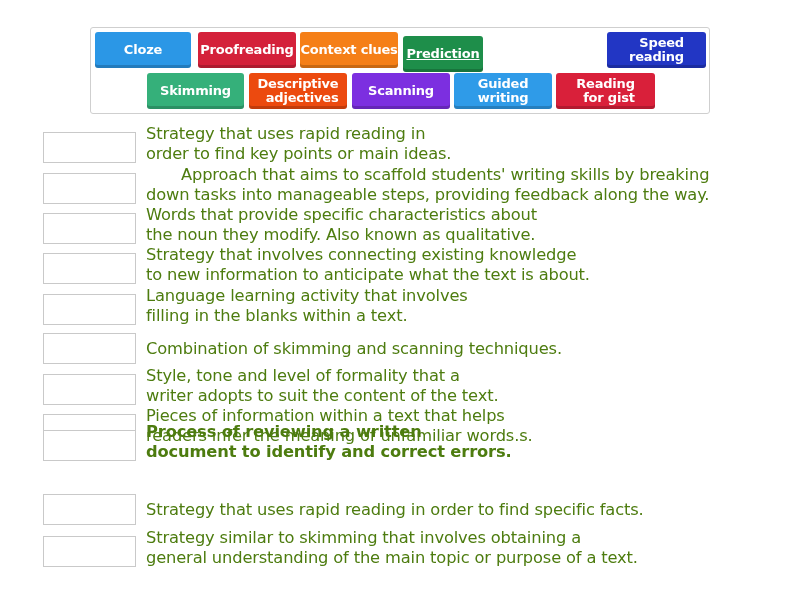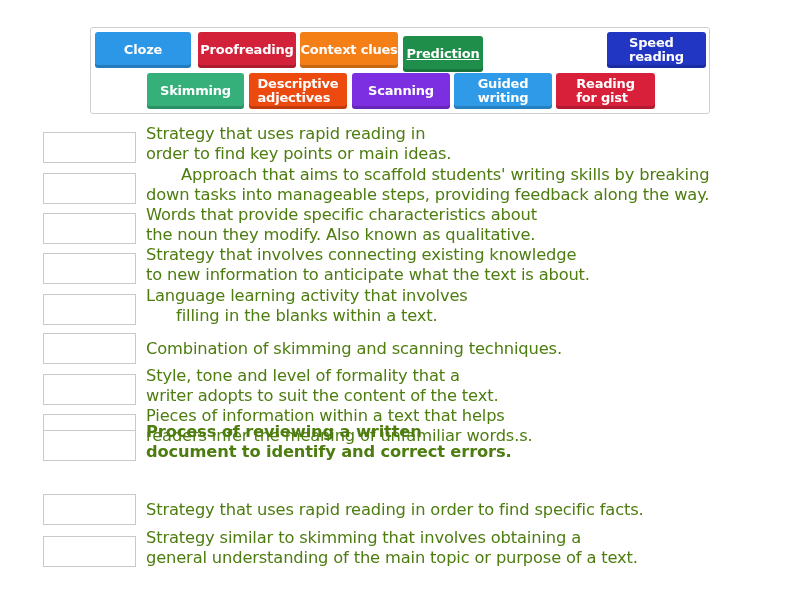--- a/index.html
+++ b/index.html
@@ -6,21 +6,21 @@
     html, body { width: 800px; height: 600px; background: #ffffff; overflow: hidden; }
     body { font-family: "DejaVu Sans", "Liberation Sans", sans-serif; color: #222; position: relative; }
 
     .tile-bank {
       position: absolute; left: 90px; top: 27px; width: 620px; height: 87px;
       border: 1px solid #cfcfcf; border-radius: 3px; background: #fff;
     }
     .tile {
       position: absolute; height: 36px; border-radius: 3px;
       color: #fff; font-weight: bold; font-size: 13px; line-height: 14px;
-      display: flex; align-items: center; justify-content: center; text-align: left;
+      display: flex; align-items: center; justify-content: center; text-align: right;
       box-shadow: inset 0 -3px 0 rgba(0,0,0,0.18);
       cursor: grab; letter-spacing: -0.2px; padding: 0 2px;
     }
 
     .row {
       position: absolute; left: 43px; display: flex; align-items: center;
     }
     .slot {
       width: 93px; height: 31px; border: 1px solid #c9c9c9; background: #fff; flex-shrink: 0;
     }
@@ -63,21 +63,21 @@
 <div class="row" style="top:205px;">
   <div class="slot" style="margin-top:6px;"></div>
   <div class="clue">Words that provide specific characteristics about
 the noun they modify. Also known as qualitative.</div>
 </div>
 <div class="row" style="top:245px;">
   <div class="slot" style="margin-top:6px;"></div>
   <div class="clue">Strategy that involves connecting existing knowledge
 to new information to anticipate what the text is about.</div>
 </div>
-<div class="row" style="top:286px;text-align:center;">
+<div class="row" style="top:286px;">
   <div class="slot" style="margin-top:6px;"></div>
   <div class="clue">Language learning activity that involves
 filling in the blanks within a text.</div>
 </div>
 <div class="row" style="top:333px;">
   <div class="slot"></div>
   <div class="clue">Combination of skimming and scanning techniques.</div>
 </div>
 <div class="row" style="top:366px;">
   <div class="slot" style="margin-top:6px;"></div>

